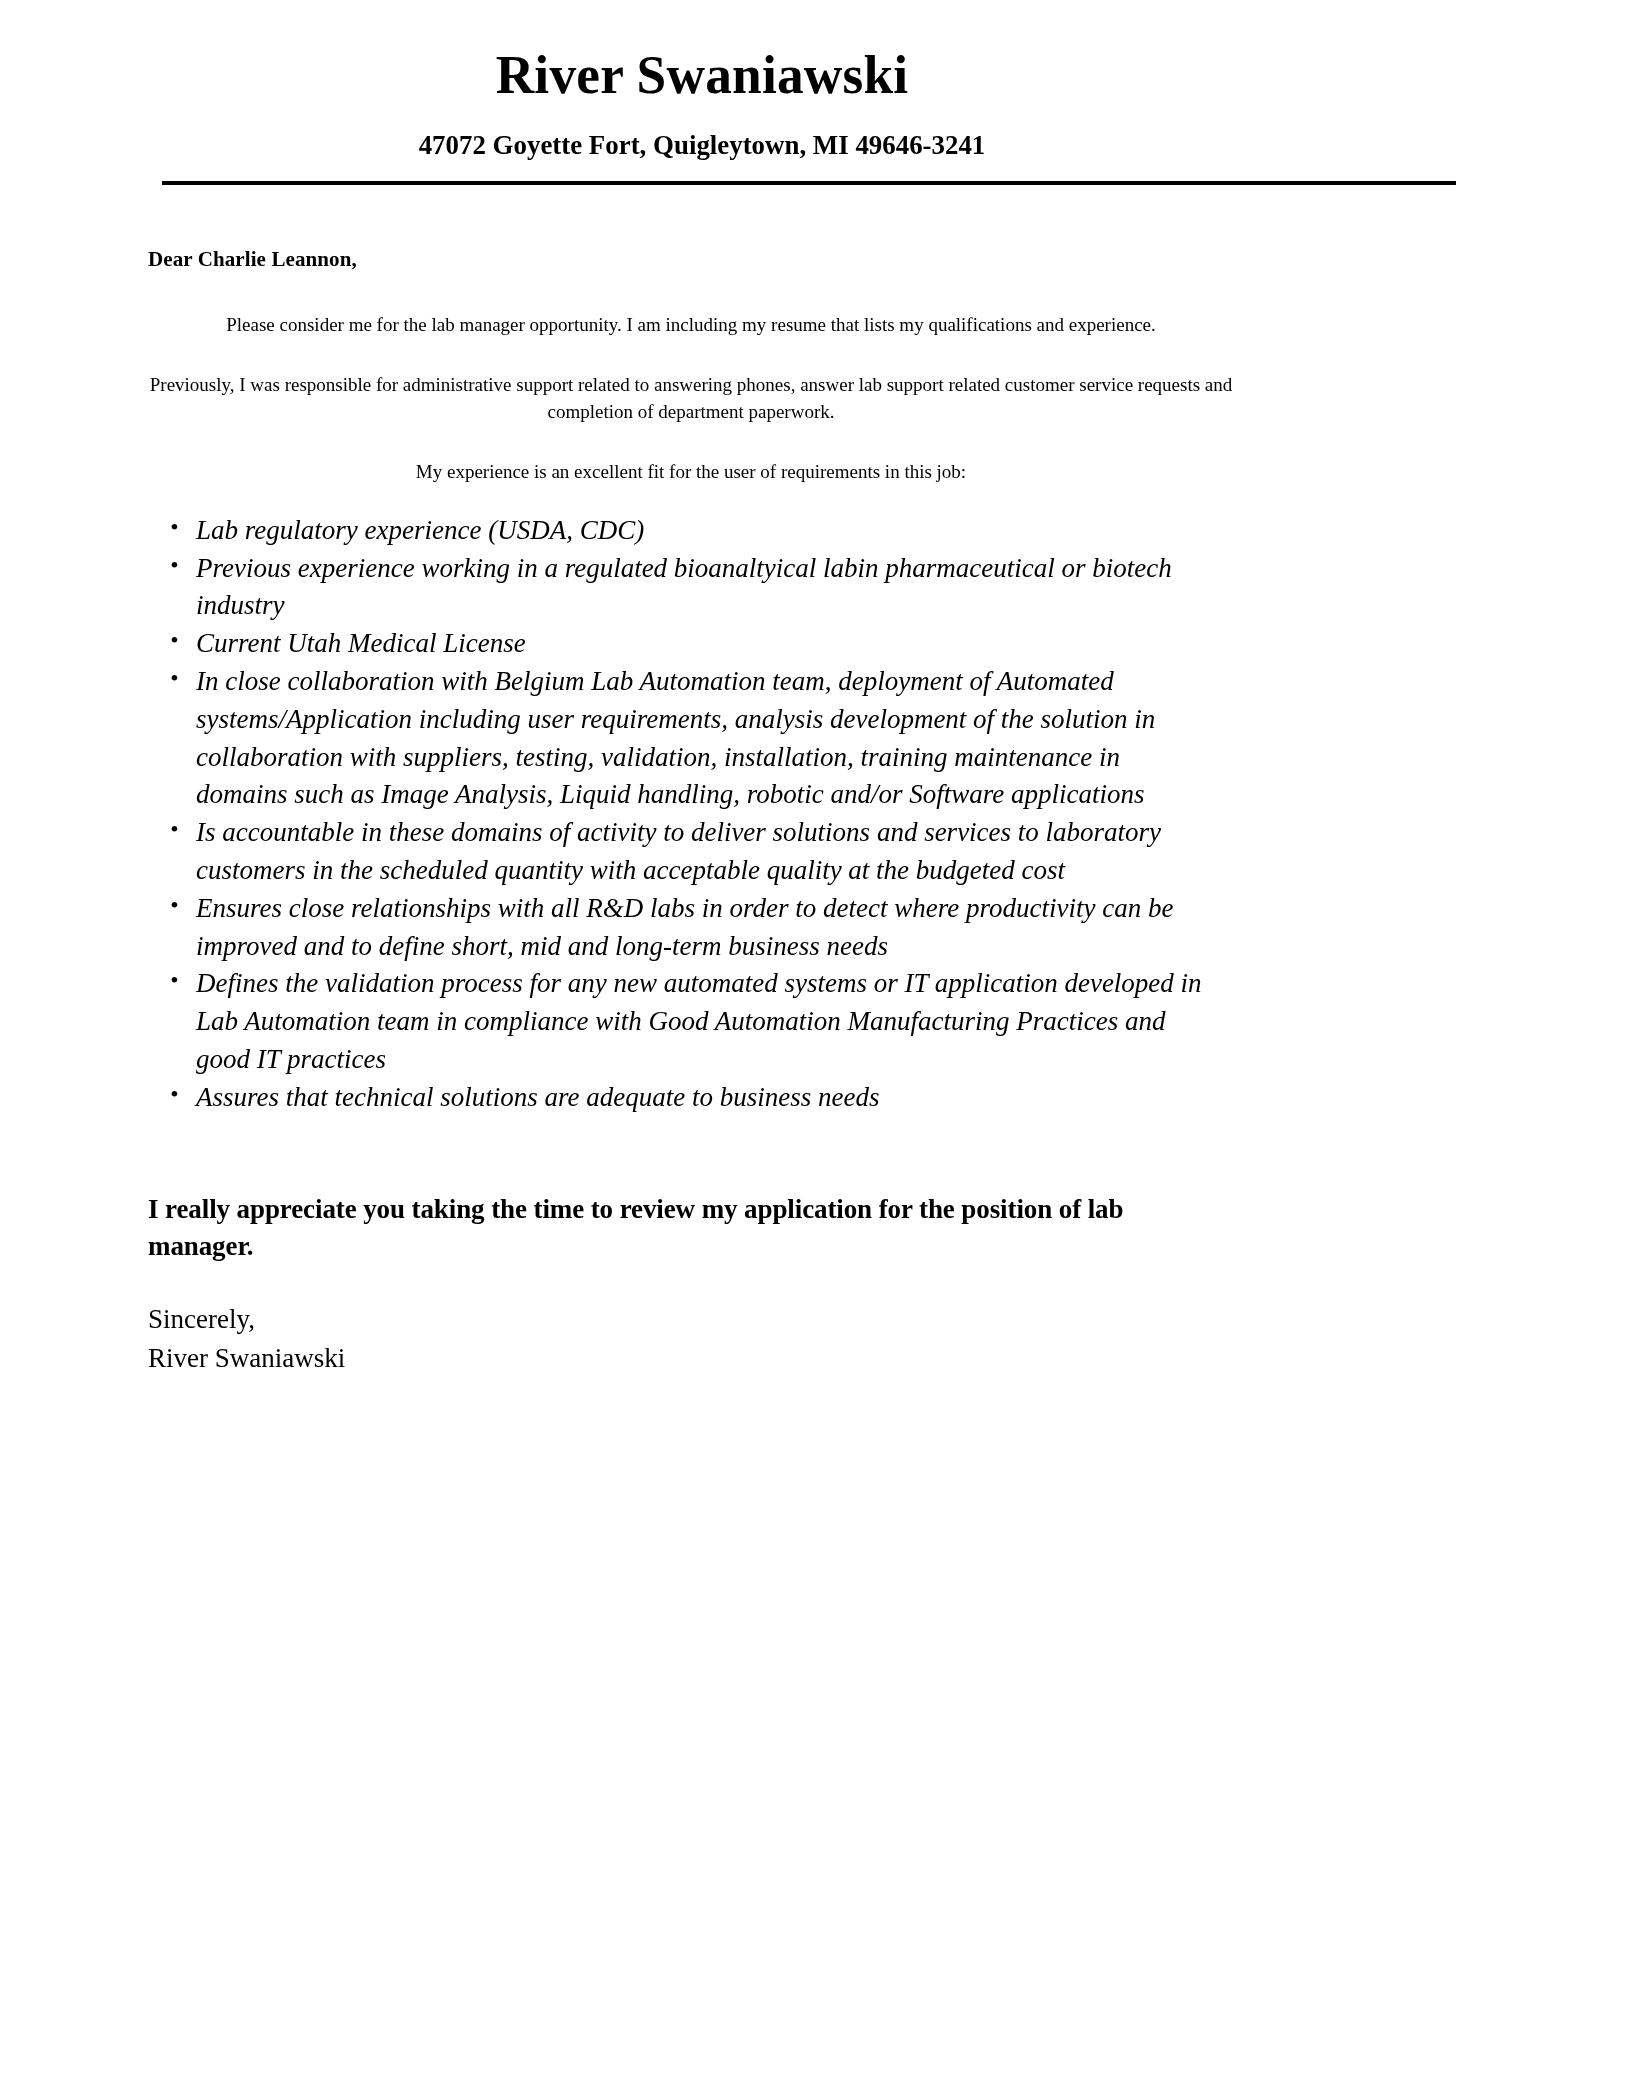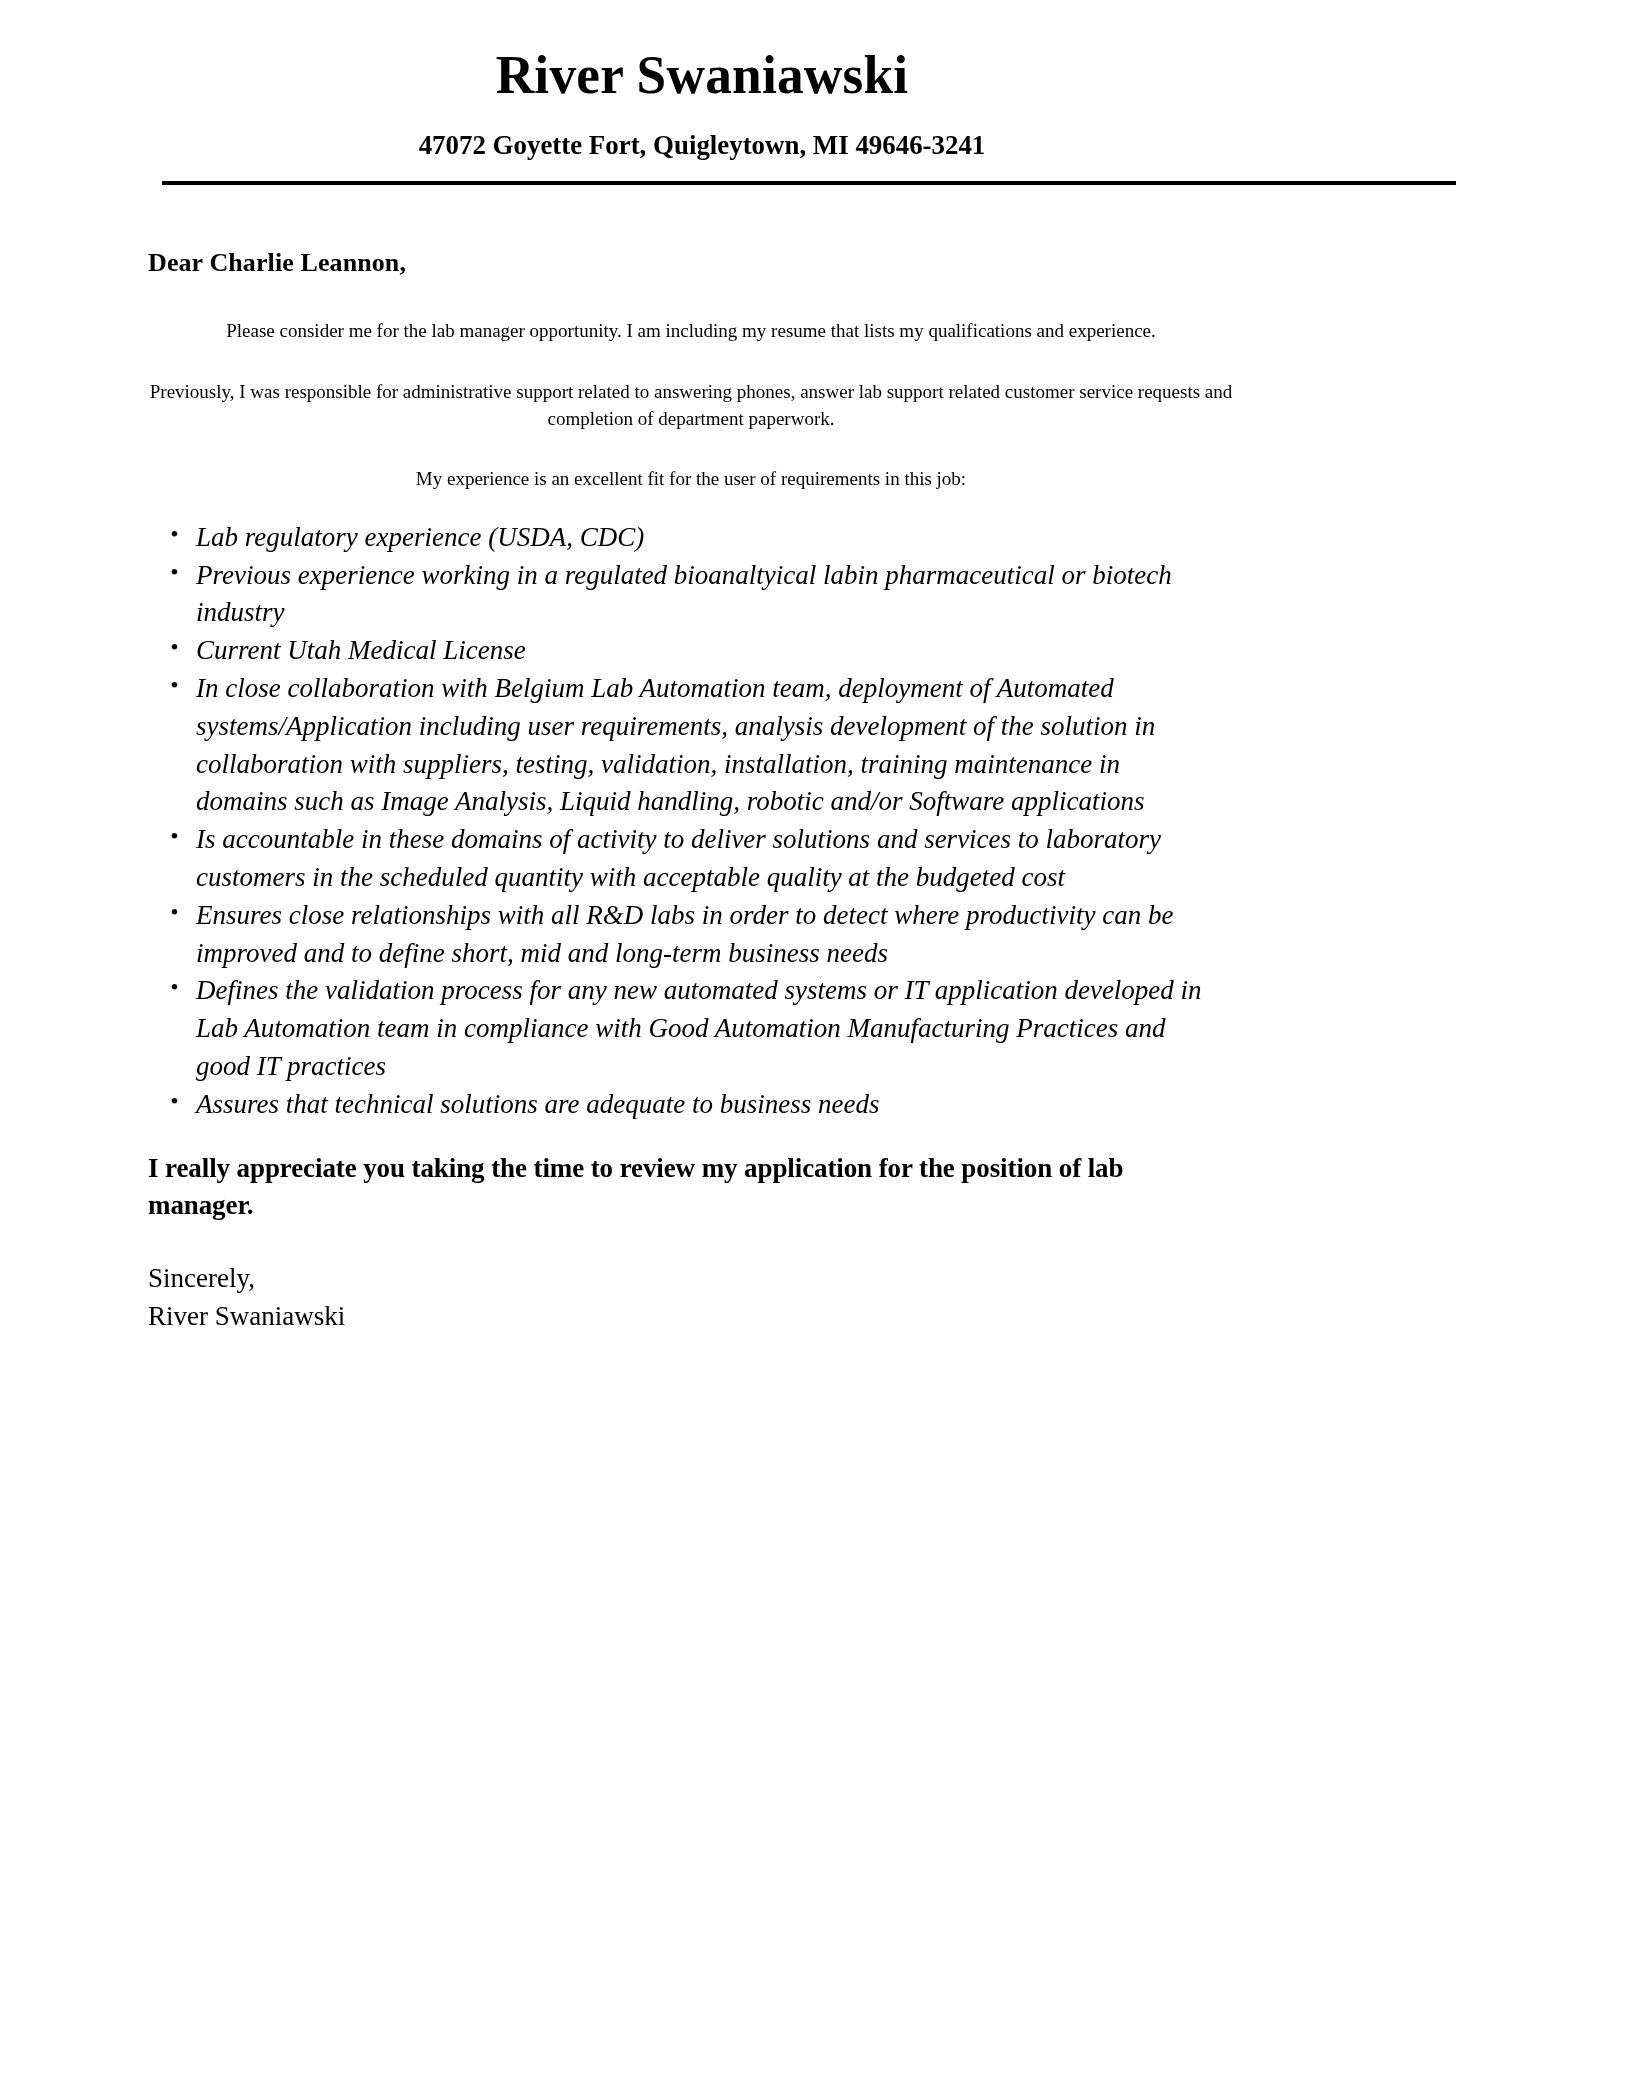--- a/index.html
+++ b/index.html
@@ -59,21 +59,21 @@
 
   
   .letter-body {
     padding: 0 170px 0 148px;
     margin-top: 60px;
     font-size: 26.5px;
     line-height: 1.38;
   }
   .salutation {
     font-weight: bold;
-    font-size: 26px;
+    font-size: 21px;
     margin: 0 0 38px 0;
     letter-spacing: 0.1px;
   }
   .para {
     margin: 0 0 34px 0;
     font-size: 19px;
     line-height: 1.40;
     text-align: center;
   }
   .para.lead-in {
@@ -101,21 +101,21 @@
     left: 22px;
     top: -2px;
     font-size: 24px;
     line-height: 1.45;
   }
 
   .closing-bold {
     font-weight: bold;
     font-size: 27px;
     line-height: 1.40;
-    margin: 26px 0 34px 0;
+    margin: 74px 0 34px 0;
     letter-spacing: -0.1px;
   }
   .signoff {
     font-size: 27px;
     line-height: 1.42;
     margin: 0;
   }
   .signoff div {
     margin: 0;
   }

